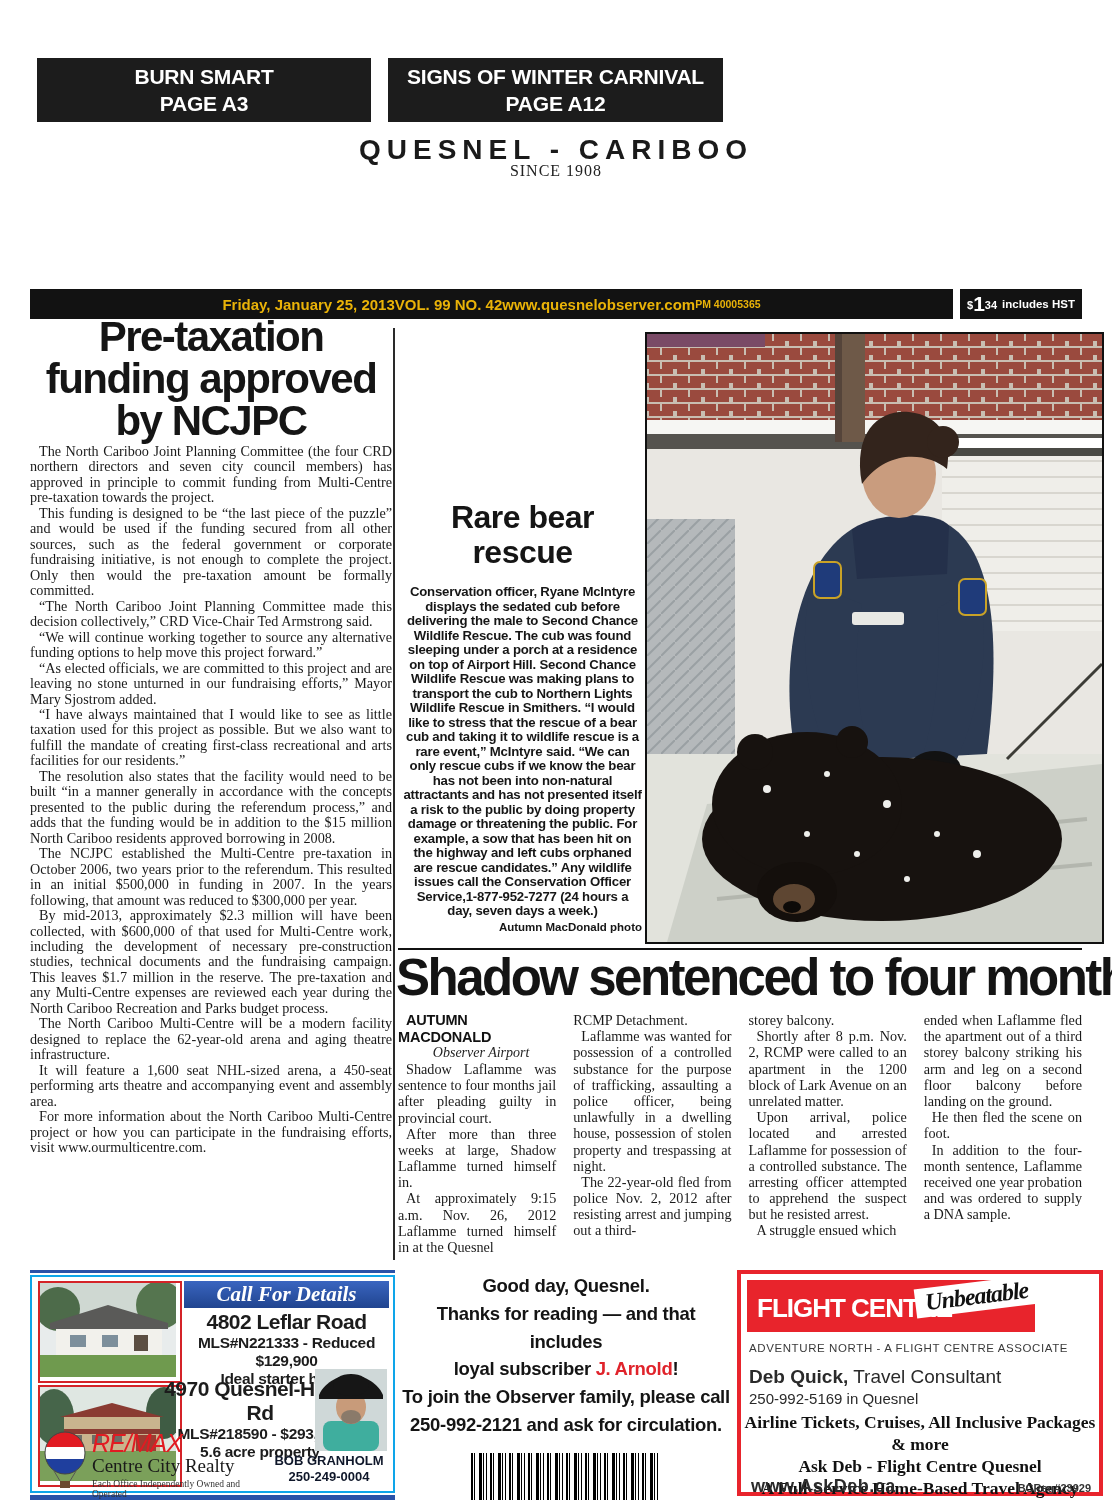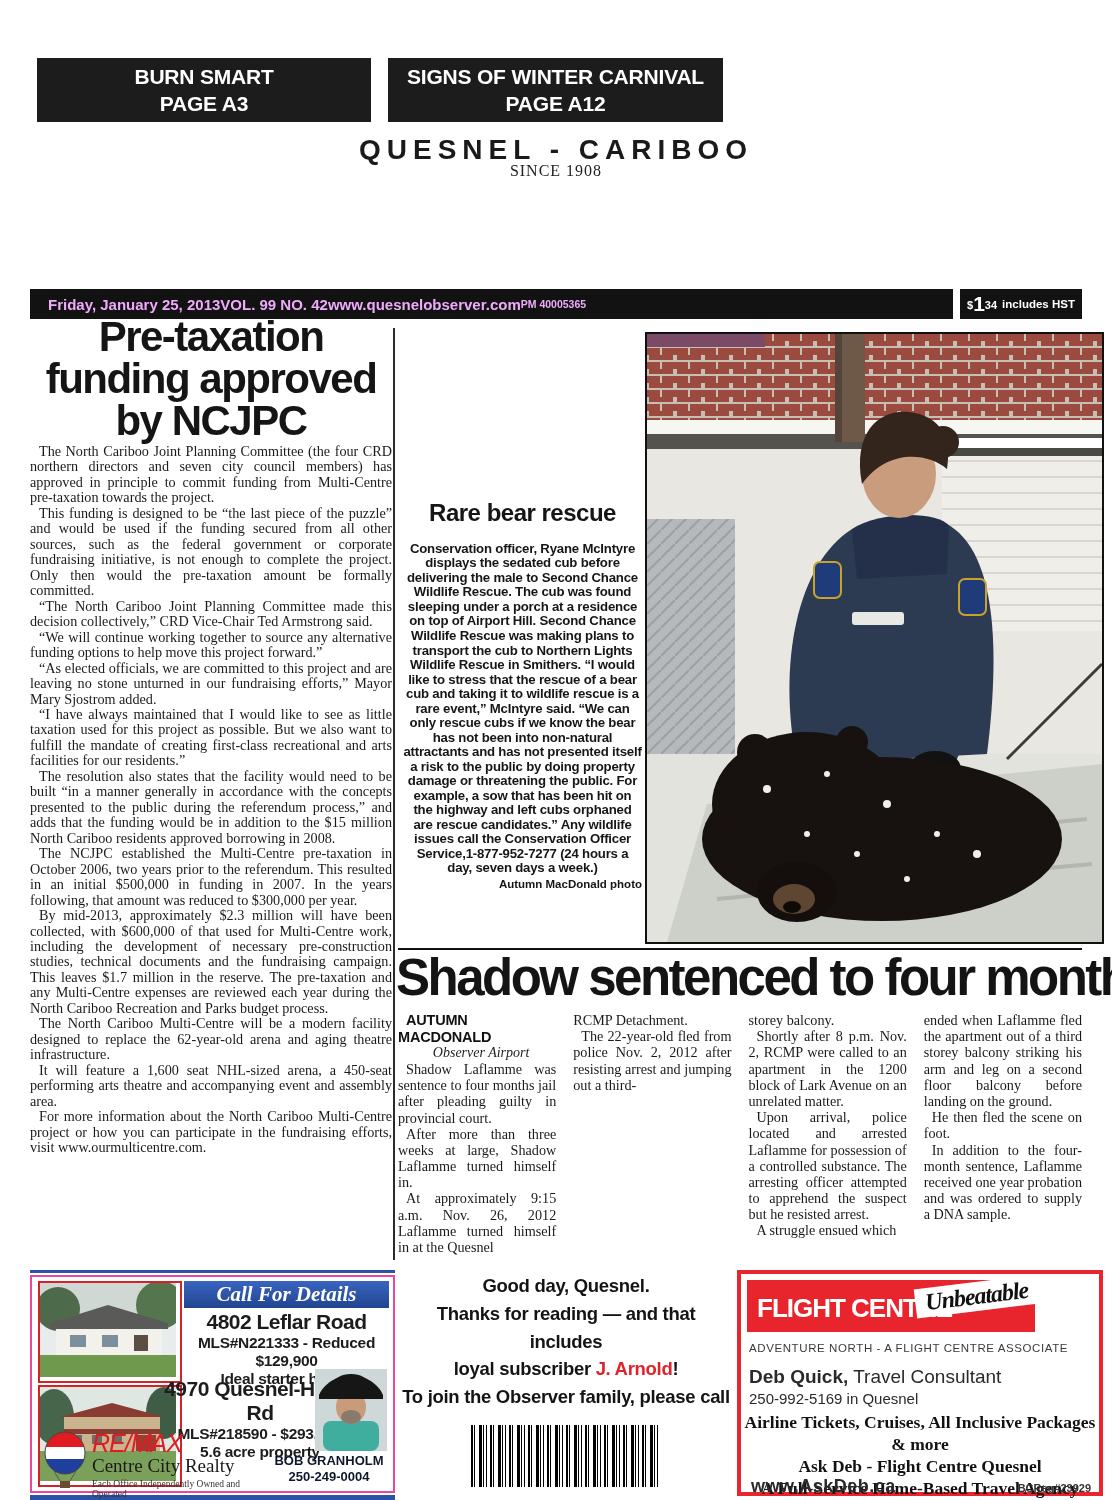--- a/index.html
+++ b/index.html
@@ -17,22 +17,22 @@
   
   .masthead{position:absolute;left:0;right:0;top:134px;text-align:center;}
   .masthead-kicker{font-weight:bold;font-size:28px;letter-spacing:6px;color:#1a1a1a;}
   .masthead-title{font-family:"Liberation Serif",serif;font-weight:bold;color:#e0232b;
                   font-size:100px;line-height:0.98;letter-spacing:-1px;margin-top:-6px;}
   .masthead-title::first-letter{font-size:1.28em;}
   .masthead-since{font-family:"Liberation Serif",serif;font-size:16px;letter-spacing:1px;color:#222;margin-top:-4px;}
 
   
   .info-bar{position:absolute;left:30px;right:30px;top:289px;height:30px;display:flex;gap:7px;}
-  .info-main{flex:1;background:#121212;color:#f0abfc;display:flex;align-items:center;
-             justify-content:flex-start;padding:0 18px;font-weight:bold;}
+  .info-main{flex:1;background:#121212;color:#eab308;display:flex;align-items:center;
+             justify-content:center;padding:0 18px;font-weight:bold;}
   .info-date{font-size:15px;}
   .info-vol{font-size:15px;}
   .info-site{font-size:15px;}
   .info-pm{font-size:10.5px;}
   .price-box{width:122px;background:#121212;color:#fff;display:flex;align-items:center;justify-content:center;font-weight:bold;}
   .price-sup{font-size:11px;vertical-align:top;position:relative;top:1px;}
   .price-big{font-size:21px;}
   .price-note{font-size:11.5px;margin-left:5px;}
 
   
@@ -41,21 +41,21 @@
   .lead-headline{position:absolute;left:0;top:-6px;width:362px;text-align:center;
                  font-weight:bold;font-size:42px;line-height:1.0;letter-spacing:-1.5px;color:#151515;}
   .lead-body{position:absolute;left:0;top:122px;width:362px;height:828px;overflow:hidden;
              font-family:"Liberation Serif",serif;font-size:14.2px;line-height:1.09;
              text-align:justify;hyphens:auto;color:#1a1a1a;}
   .lead-body p{margin:0;text-indent:9px;}
 
   .v-divider{position:absolute;left:363px;top:6px;width:1.5px;height:932px;background:#2a2a2a;}
 
   .caption-col{position:absolute;left:373px;top:178px;width:239px;text-align:center;}
-  .caption-heading{font-weight:bold;font-size:24px;line-height:1.08;letter-spacing:-0.5px;color:#151515;}
+  .caption-heading{font-weight:bold;font-size:32px;line-height:1.08;letter-spacing:-0.5px;color:#151515;}
   .caption-body{margin-top:16px;font-weight:bold;font-size:13.2px;line-height:1.1;
                 letter-spacing:-0.2px;color:#161616;}
   .caption-credit{margin-top:2px;text-align:right;font-weight:bold;font-size:11.5px;color:#161616;}
 
   .photo-frame{position:absolute;left:615px;top:10px;width:455px;height:608px;border:2px solid #111;
                background:#e9e7e2;}
   .photo-frame svg{display:block;}
 
   .h-divider{position:absolute;left:368px;top:626px;width:684px;height:2px;background:#111;}
 
@@ -68,21 +68,21 @@
   .newscol p{margin:0;text-indent:8px;}
   .cont-col p:first-child{text-indent:0;}
   .byline-name{font-family:"Liberation Sans",sans-serif;font-weight:bold;font-size:14.5px;
                text-align:left;letter-spacing:-0.2px;text-indent:0;color:#111;}
   .byline-title{font-family:"Liberation Serif",serif;font-style:italic;font-size:14px;
                 text-align:center;margin:2px 0 14px 0;color:#222;}
 
   
   .remax-ad{position:absolute;left:30px;top:1270px;width:365px;height:222px;
             border-top:3px solid #2a52a8;border-bottom:5px solid #2a52a8;background:#fff;}
-  .remax-inner{position:absolute;left:0;top:2px;right:0;bottom:2px;border:2px solid #ec4899;}
+  .remax-inner{position:absolute;left:0;top:2px;right:0;bottom:2px;border:2px solid #0ea5e9;}
   .remax-photo{position:absolute;left:6px;width:140px;height:98px;border:2px solid #d42328;overflow:hidden;}
   .remax-photo-1{top:4px;}
   .remax-photo-2{top:108px;}
   .remax-banner{position:absolute;left:152px;top:4px;right:4px;height:27px;
                 background:linear-gradient(180deg,#3a65c0,#20448f);color:#fff;
                 font-family:"Liberation Serif",serif;font-style:italic;font-weight:bold;font-size:21px;
                 display:flex;align-items:center;justify-content:center;}
   .remax-listing1{position:absolute;left:150px;top:33px;right:2px;text-align:center;color:#1c1c1c;}
   .remax-listing2{position:absolute;left:118px;top:100px;width:220px;text-align:center;color:#1c1c1c;}
   .remax-addr{font-weight:bold;font-size:21px;letter-spacing:-0.5px;}
@@ -262,20 +262,21 @@
         <p class="byline-name">AUTUMN MACDONALD</p>
         <p class="byline-title">Observer Airport</p>
         <div>
             <p>Shadow Laflamme was sentence to four months jail after pleading guilty in provincial court.</p>
             <p>After more than three weeks at large, Shadow Laflamme turned himself in.</p>
             <p>At approximately 9:15 a.m. Nov. 26, 2012 Laflamme turned himself in at the Quesnel</p>
           </div>
       </div>
       <div class="newscol cont-col">
           <p>RCMP Detachment.</p>
+          <p>Laflamme was wanted for possession of a controlled substance for the purpose of trafficking, assaulting a police officer, being unlawfully in a dwelling house, possession of stolen property and trespassing at night.</p>
           <p>The 22-year-old fled from police Nov. 2, 2012 after resisting arrest and jumping out a third-</p>
         </div>
       <div class="newscol cont-col">
           <p>storey balcony.</p>
           <p>Shortly after 8 p.m. Nov. 2, RCMP were called to an apartment in the 1200 block of Lark Avenue on an unrelated matter.</p>
           <p>Upon arrival, police located and arrested Laflamme for possession of a controlled substance. The arresting officer attempted to apprehend the suspect but he resisted arrest.</p>
           <p>A struggle ensued which</p>
         </div>
       <div class="newscol cont-col">
           <p>ended when Laflamme fled the apartment out of a third storey balcony striking his arm and leg on a second floor balcony before landing on the ground.</p>
@@ -367,20 +368,21 @@
         <div>250-249-0004</div>
       </div>
     </div>
   </div>
 
   <div class="circ-note">
     <div>Good day, Quesnel.</div>
     <div>Thanks for reading — and that includes</div>
     <div><span>loyal subscriber </span><span class="circ-red">J. Arnold</span><span>!</span></div>
     <div>To join the Observer family, please call</div>
+    <div>250-992-2121 and ask for circulation.</div>
     <div class="barcode">
       <div class="barcode-bars"></div>
 
     </div>
   </div>
 
   <div class="flight-ad">
     <div class="flight-redbox">
       <div class="flight-brand">FLIGHT CENTRE</div>
       <div class="flight-tagline">Unbeatable</div>

